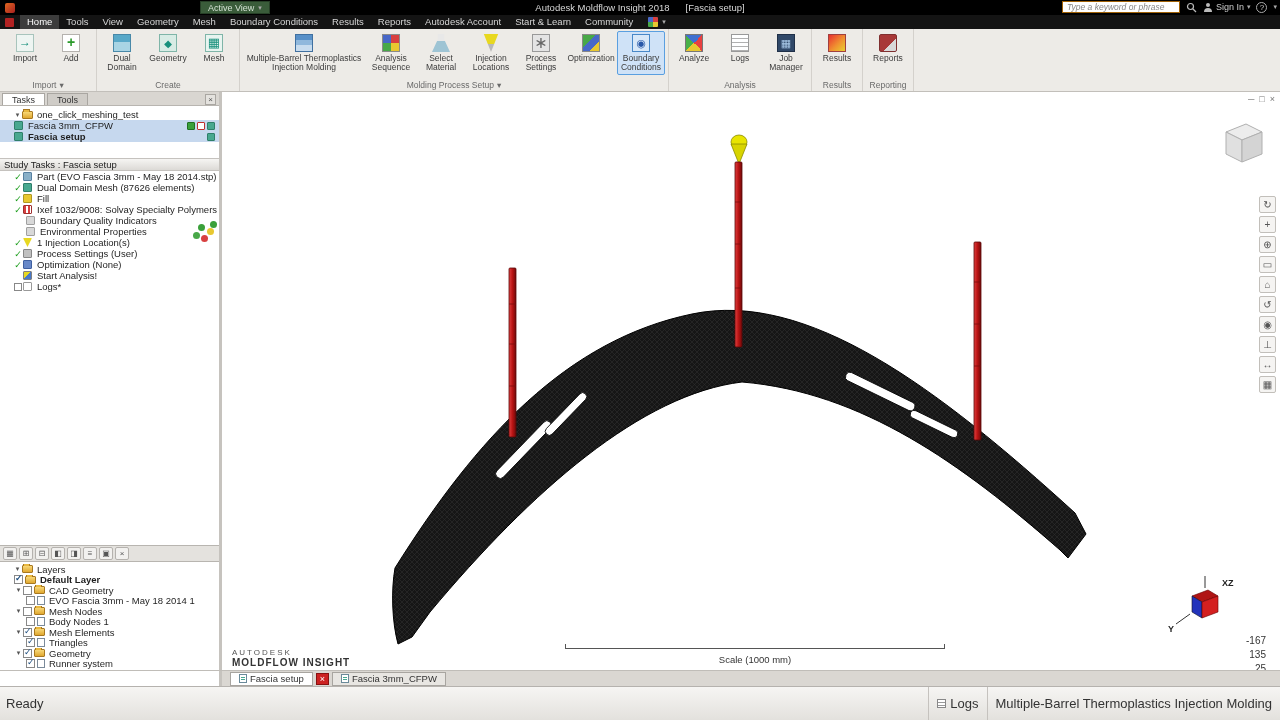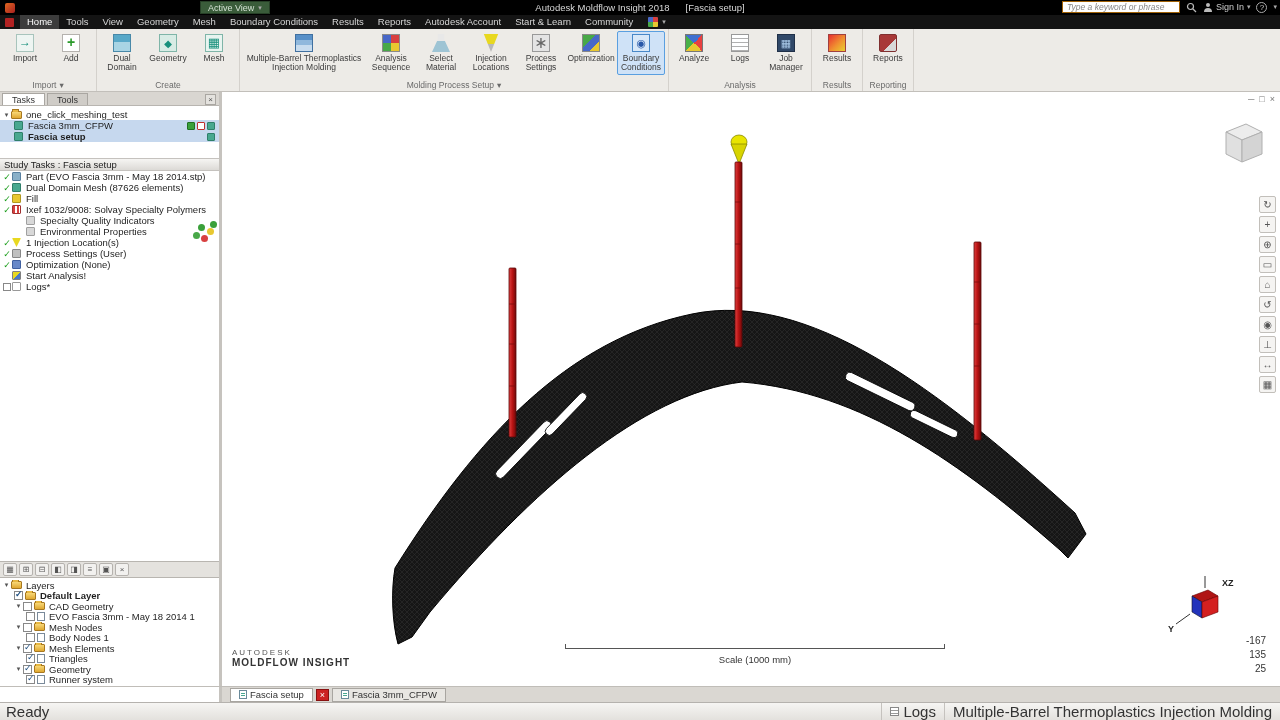--- a/index.html
+++ b/index.html
@@ -56,21 +56,21 @@
   .gi-reports{background:linear-gradient(135deg,#a83838 0 60%,#d8d8d8 60%);border:1px solid #803030;border-radius:2px}
 
   
   .main{flex:1;display:flex;min-height:0}
   .left{width:222px;flex:0 0 auto;display:flex;flex-direction:column;background:#fff;border-right:3px solid #c6c3be}
   .panel-tabs{height:14px;background:#d9d6d1;border-bottom:1px solid #b8b5b0;display:flex;align-items:center;position:relative;flex:0 0 auto}
   .ptab{font-size:9px;padding:1px 9px 0;border:1px solid #a9a6a1;border-bottom:none;background:#cfccc7;color:#333;margin-left:2px}
   .ptab.active{background:#fff}
   .pclose{position:absolute;right:3px;top:2px;width:11px;height:11px;font-size:8px;color:#555;border:1px solid #a9a6a1;background:#e4e2de;display:flex;align-items:center;justify-content:center}
   .tasks-tree{flex:1;position:relative;overflow:hidden;padding-top:3px}
-  .trow{display:flex;align-items:center;height:11px;font-size:9.5px;color:#1e1e1e;padding-left:2px;white-space:nowrap;overflow:hidden}
+  .trow{display:flex;align-items:center;height:11px;font-size:9.5px;color:#1e1e1e;padding-left:13px;white-space:nowrap;overflow:hidden}
   .trow .lbl{margin-left:2px}
   .selrow{background:#c6d8ee}
   .bold{font-weight:bold}
   .exp{width:9px;font-size:7px;color:#555;text-align:center;flex:0 0 auto}
   .fold{width:11px;height:8px;background:linear-gradient(#f8d878,#e0a830);border:1px solid #a87820;border-radius:1px;position:relative;flex:0 0 auto;margin-right:2px}
   .fold::before{content:"";position:absolute;top:-3px;left:0;width:5px;height:2px;background:#e8b840;border:1px solid #a87820;border-bottom:none}
   .mi{width:9px;height:9px;margin-right:3px;border-radius:1px;flex:0 0 auto}
   .mi-mesh{background:#48a890;border:1px solid #2f7f6a}
   .mi-part{background:#8ab0c8;border:1px solid #5880a0}
   .mi-fill{background:#e8c830;border:1px solid #b09820}
@@ -122,21 +122,21 @@
   .bottombar{height:16px;display:flex;flex:0 0 auto;border-top:1px solid #c0bdb8}
   .bb-spacer{width:222px;background:#fff;border-right:3px solid #c6c3be;flex:0 0 auto}
   .bb-tabs{flex:1;background:#dad7d2;display:flex;align-items:center;gap:3px;padding-left:8px}
   .dtab{display:flex;align-items:center;gap:3px;font-size:9.5px;height:14px;padding:0 8px;border:1px solid #a8a5a0;background:#e8e6e2;color:#333}
   .dtab.active{background:#fff}
   .sheet{width:8px;height:9px;background:#fff;border:1px solid #6a8a9a;position:relative}
   .sheet::after{content:"";position:absolute;left:1px;top:2px;width:4px;height:1px;background:#48a890;box-shadow:0 2px 0 #48a890}
   .tabclose{width:13px;height:12px;background:#cc2222;border:1px solid #881111;color:#fff;font-size:9px;display:flex;align-items:center;justify-content:center}
 
   
-  .statusbar{height:18px;background:linear-gradient(#f6f5f3,#e3e1dd);border-top:1px solid #b5b2ae;display:flex;font-size:15px;color:#333;flex:0 0 auto}
+  .statusbar{height:34px;background:linear-gradient(#f6f5f3,#e3e1dd);border-top:1px solid #b5b2ae;display:flex;align-items:center;font-size:13px;color:#333;flex:0 0 auto}
   .sb-left{padding-left:6px}
   .sb-right{margin-left:auto;display:flex;align-items:center;height:100%}
   .sb-item{display:flex;align-items:center;gap:4px;padding:0 8px;border-left:1px solid #c5c2be;height:100%}
   .sb-ic{width:9px;height:9px;background:repeating-linear-gradient(180deg,#fff 0 2px,#999 2px 3px);border:1px solid #888}
 </style>
 </head>
 <body>
 
 <div class="app">
 
@@ -362,21 +362,21 @@
           <span class="mi mi-fill"></span>
           <span class="lbl">Fill</span>
         </div>
         <div class="trow">
           <span class="chk">✓</span>
           <span class="mi mi-mat"></span>
           <span class="lbl">Ixef 1032/9008: Solvay Specialty Polymers</span>
         </div>
         <div class="trow ind2">
           <span class="mi mi-sub"></span>
-          <span class="lbl">Specialty Quality Indicators</span>
+          <span class="lbl">Boundary Quality Indicators</span>
         </div>
         <div class="trow ind2">
           <span class="mi mi-sub"></span>
           <span class="lbl">Environmental Properties</span>
         </div>
         <div class="trow">
           <span class="chk">✓</span>
           <span class="mi mi-inj"></span>
           <span class="lbl">1 Injection Location(s)</span>
         </div>

